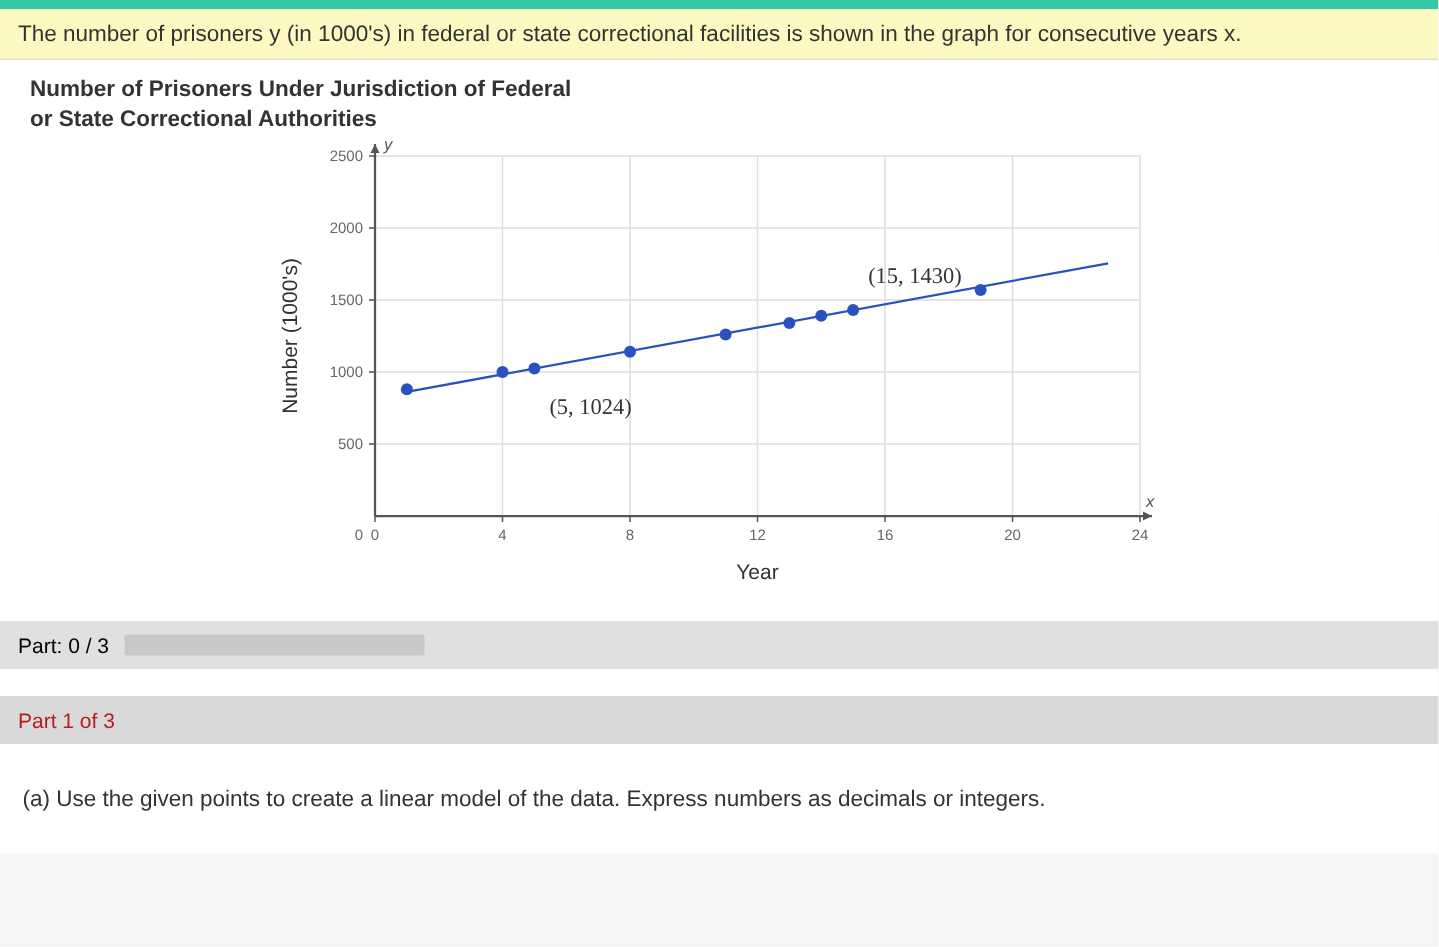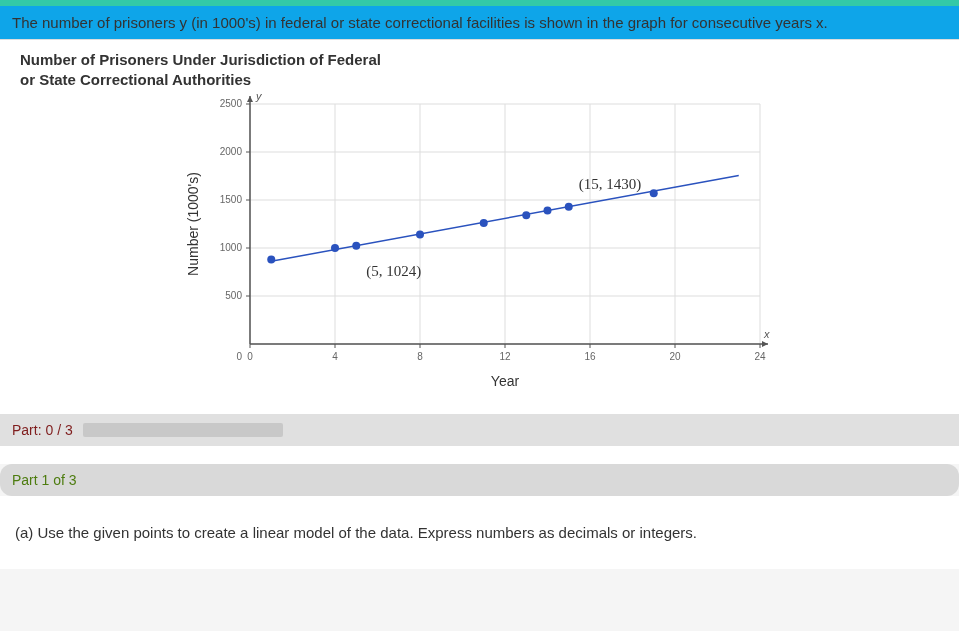--- a/index.html
+++ b/index.html
@@ -8,21 +8,21 @@
       background: #f5f5f5;
       width: 959px;
       height: 631px;
       overflow: hidden;
     }
     .top-bar {
       background: #33c9a7;
       height: 6px;
     }
     .problem-header {
-      background: #0ea5e9;
+      background: #fef9c3;
       padding: 8px 12px;
       border-bottom: 1px solid #ddd;
       font-size: 15px;
       color: #333;
     }
     .chart-container {
       background: #fff;
       padding: 10px 20px 20px 20px;
       text-align: left;
     }
@@ -39,40 +39,39 @@
     }
     .part-progress {
       background: #e0e0e0;
       padding: 8px 12px;
       display: flex;
       align-items: center;
       gap: 10px;
     }
     .part-progress-label {
       font-size: 14px;
-      color: #7f1d1d;
+      color: #000000;
     }
     .progress-bar {
       width: 200px;
       height: 14px;
       background: #c8c8c8;
       border-radius: 2px;
     }
     .progress-fill {
       height: 100%;
       width: 0%;
       background: #2196f3;
     }
     .spacer { height: 18px; background: #fff; }
     .part-header {
       background: #d9d9d9;
       padding: 8px 12px;
       font-size: 14px;
-      color: #4d7c0f;
-      border-radius: 12px;
+      color: #b91c1c;
     }
     .question-body {
       background: #fff;
       padding: 28px 15px;
       font-size: 15px;
       color: #333;
     }
     .answer-line {
       margin-top: 25px;
       display: flex;

